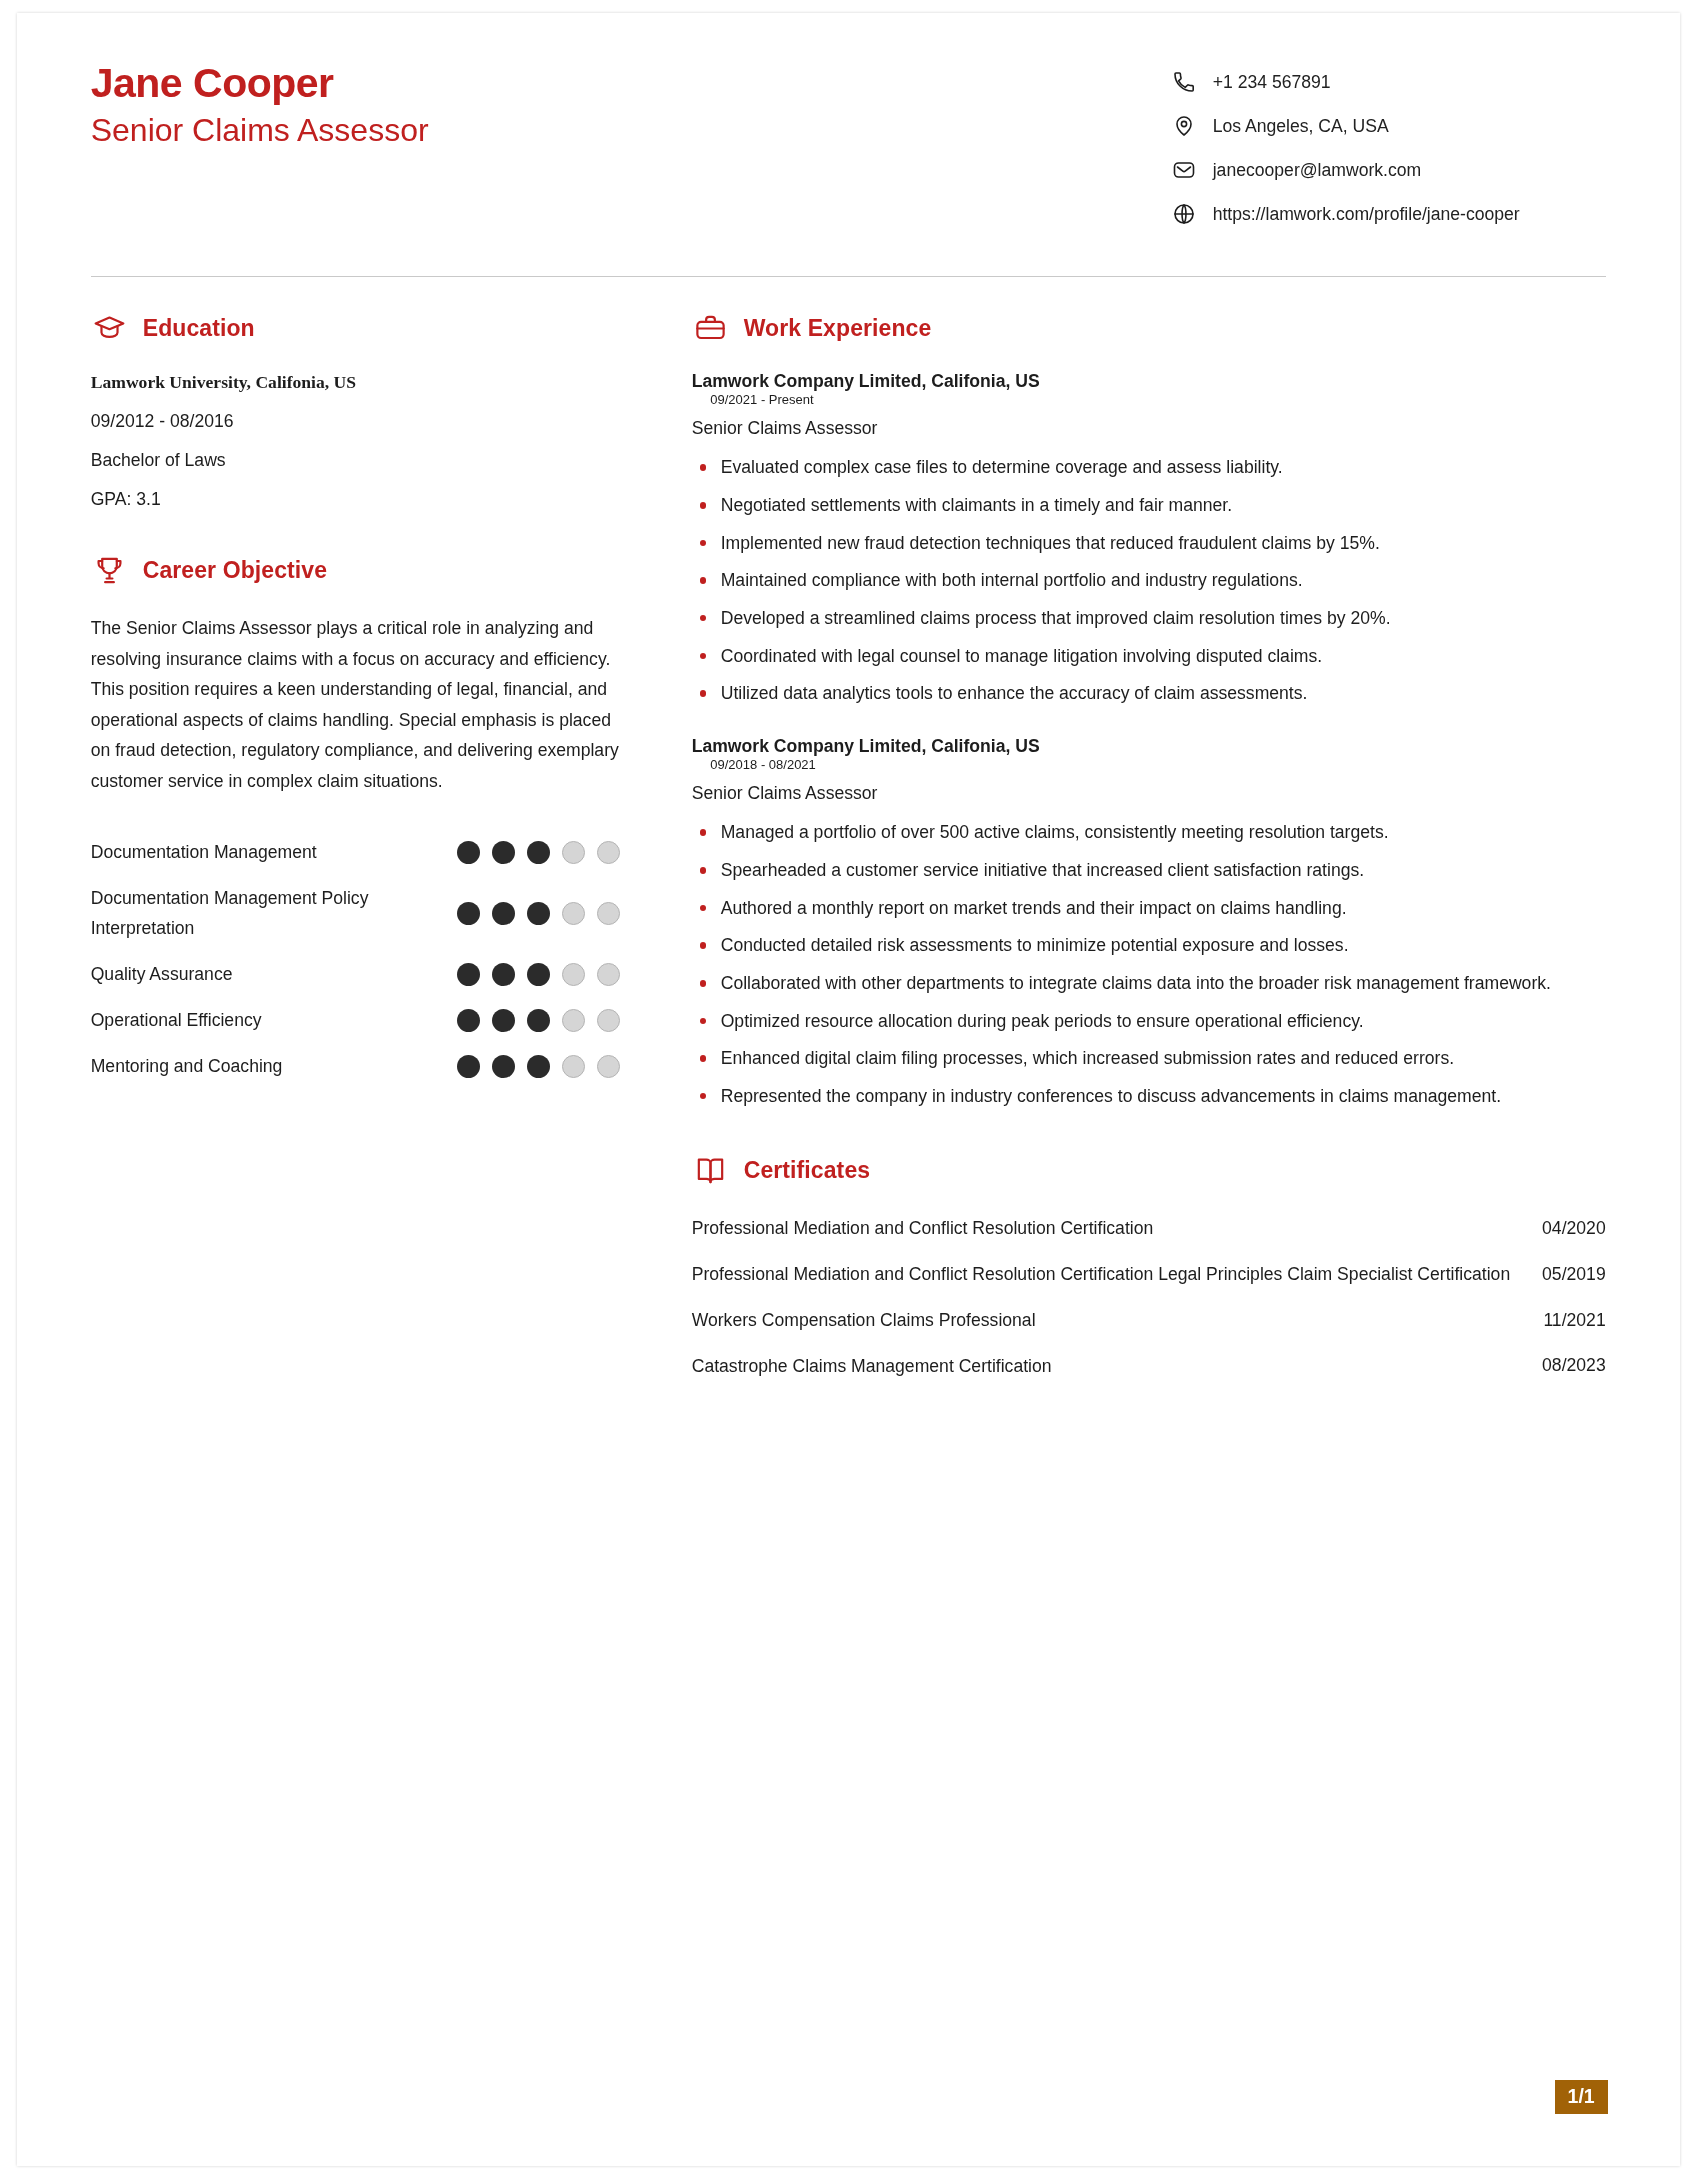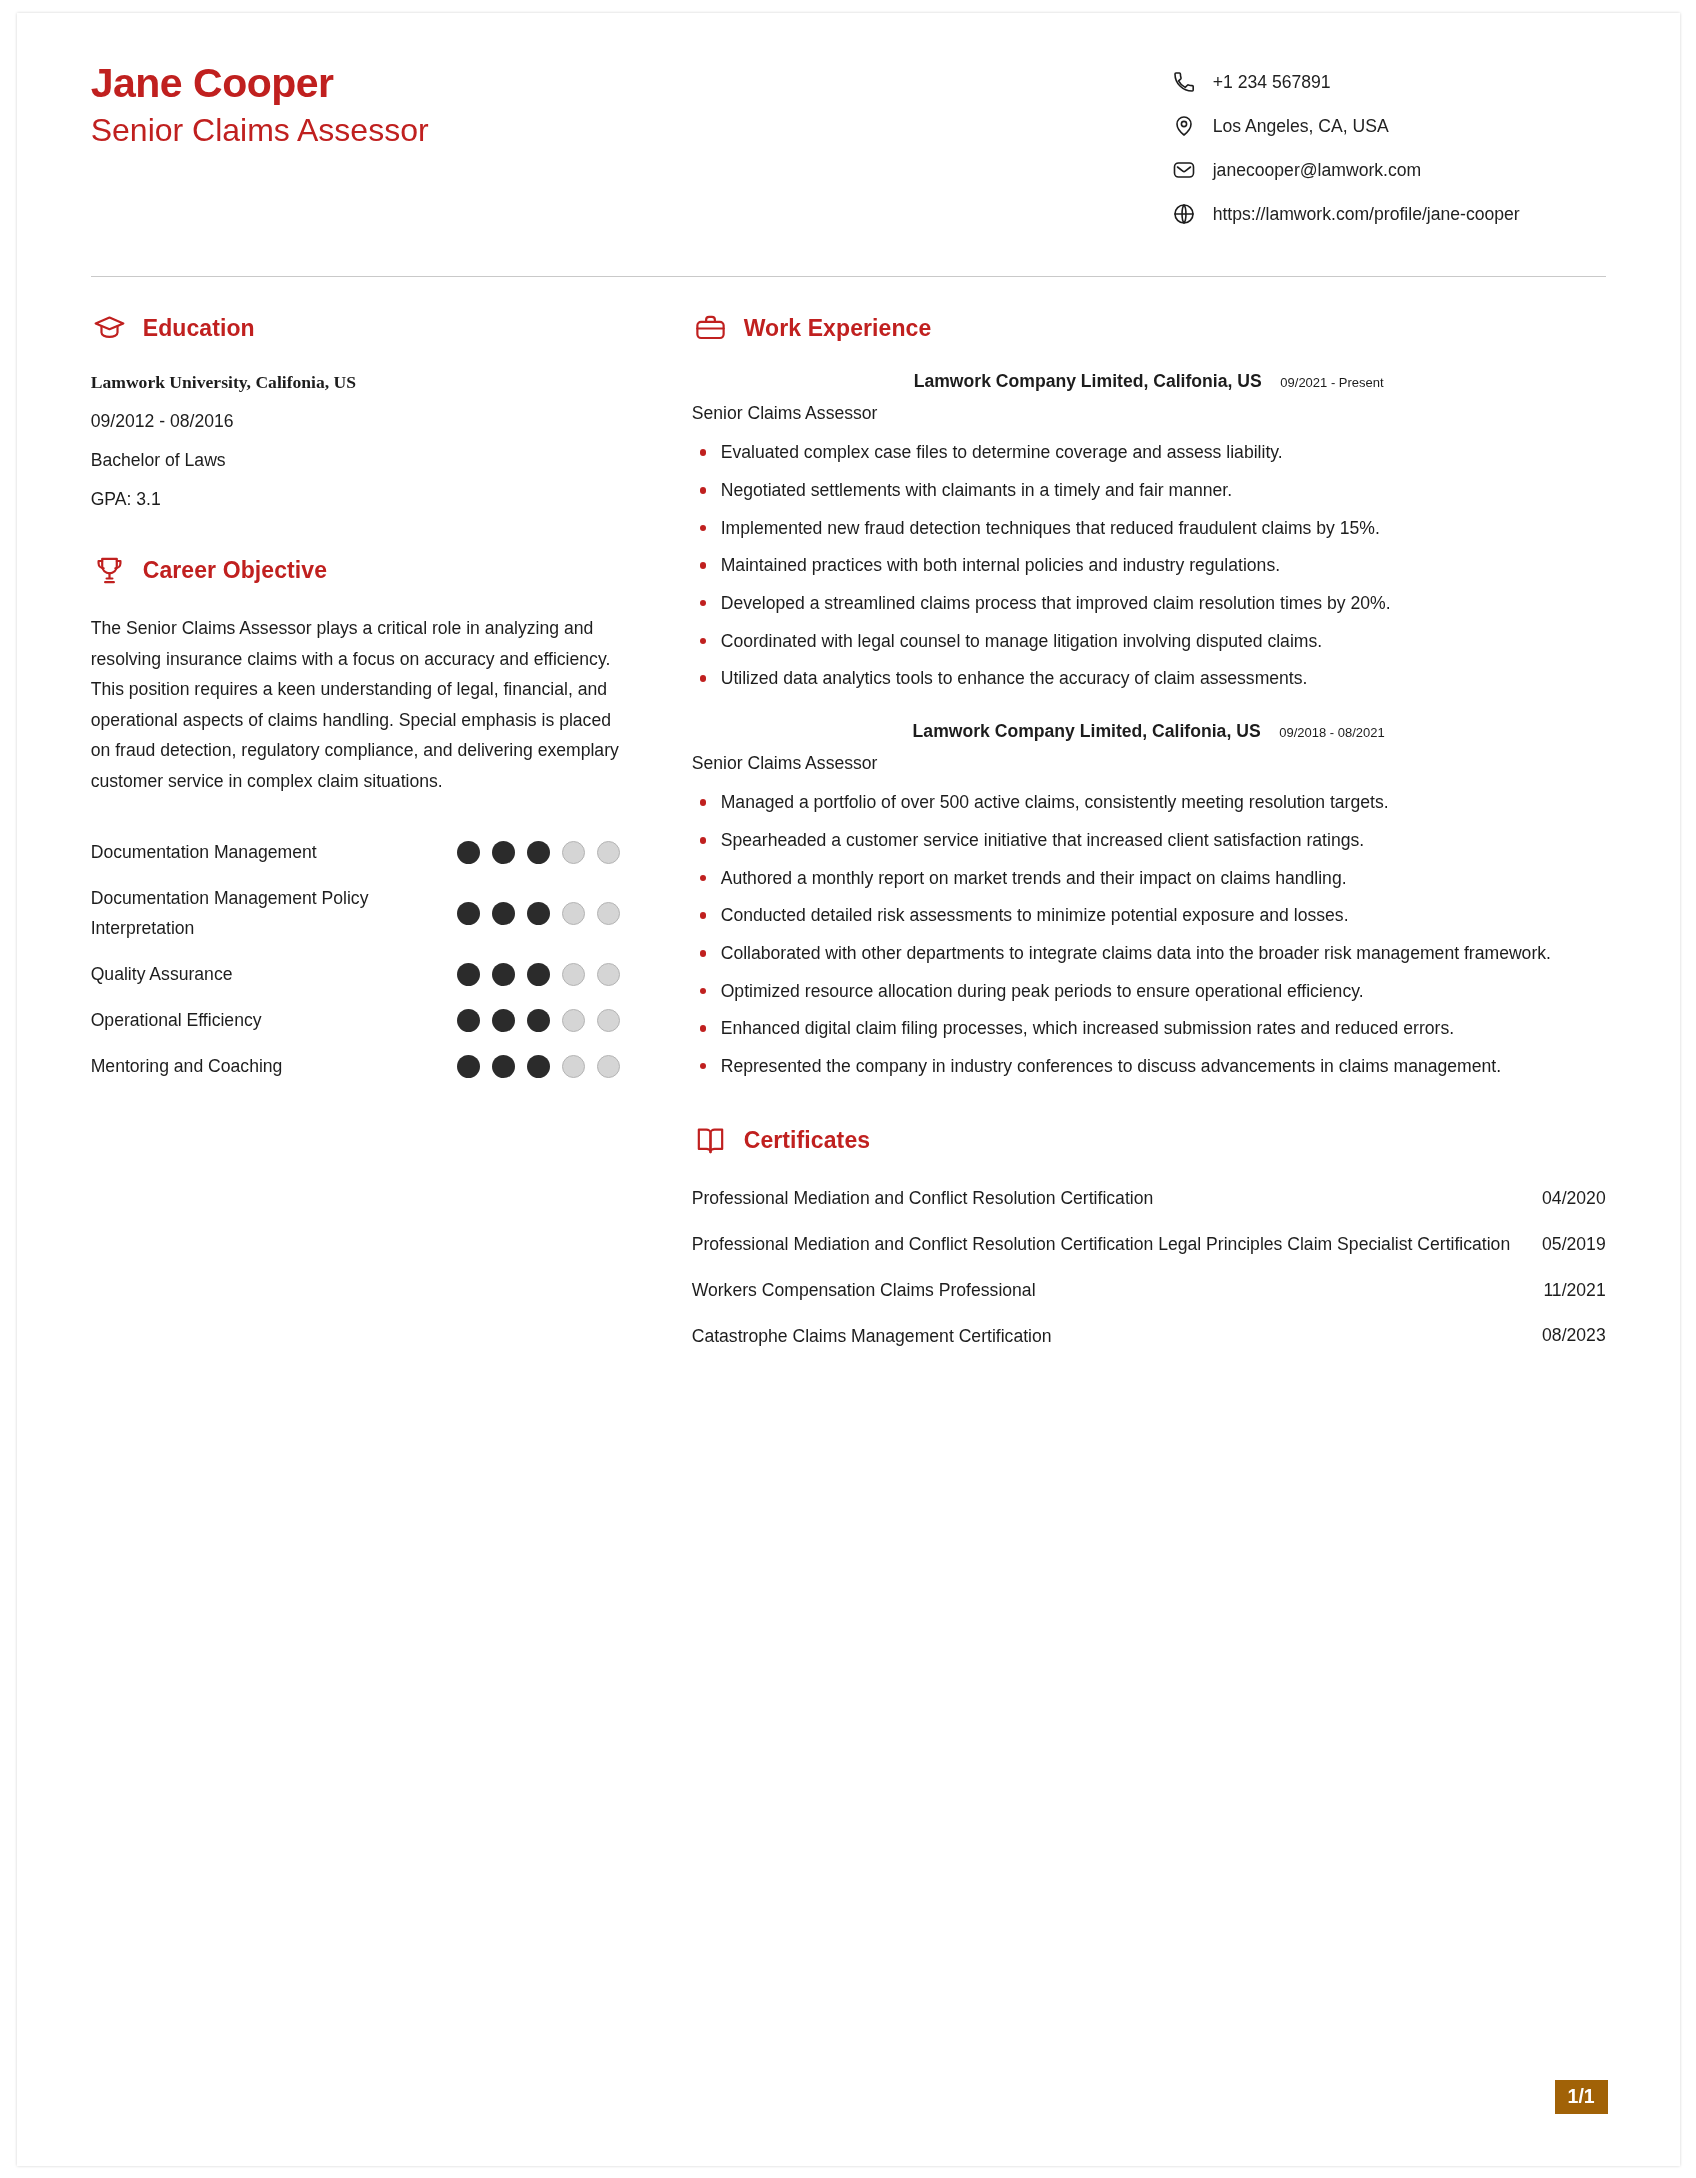--- a/index.html
+++ b/index.html
@@ -150,20 +150,21 @@
   }
   .dot.on { background: #2b2b2b; }
   .dot.off { background: #d5d5d5; border: 0.9px solid #b4b4b4; }
 
   
   .job-head {
     display: flex;
     justify-content: center;
     align-items: baseline;
     margin-bottom: 11px;
+    flex-direction: column;
   }
   .job-company {
     font-size: 17.6px;
     font-weight: bold;
     color: #1d1d1d;
   }
   .job-date {
     font-size: 13px;
     color: #1d1d1d;
     white-space: nowrap;
@@ -401,21 +402,21 @@
             <div>
               <div class="job-head">
                 <span class="job-company">Lamwork Company Limited, Califonia, US</span>
                 <span class="job-date">09/2021 - Present</span>
               </div>
               <div class="job-role">Senior Claims Assessor</div>
               <ul class="bullets">
                 <li>Evaluated complex case files to determine coverage and assess liability.</li>
                 <li>Negotiated settlements with claimants in a timely and fair manner.</li>
                 <li>Implemented new fraud detection techniques that reduced fraudulent claims by 15%.</li>
-                <li>Maintained practices with both internal policies and industry regulations.</li>
+                <li>Maintained compliance with both internal portfolio and industry regulations.</li>
                 <li>Developed a streamlined claims process that improved claim resolution times by 20%.</li>
                 <li>Coordinated with legal counsel to manage litigation involving disputed claims.</li>
                 <li>Utilized data analytics tools to enhance the accuracy of claim assessments.</li>
               </ul>
             </div>
 
             <div>
               <div class="job-head">
                 <span class="job-company">Lamwork Company Limited, Califonia, US</span>
                 <span class="job-date">09/2018 - 08/2021</span>

